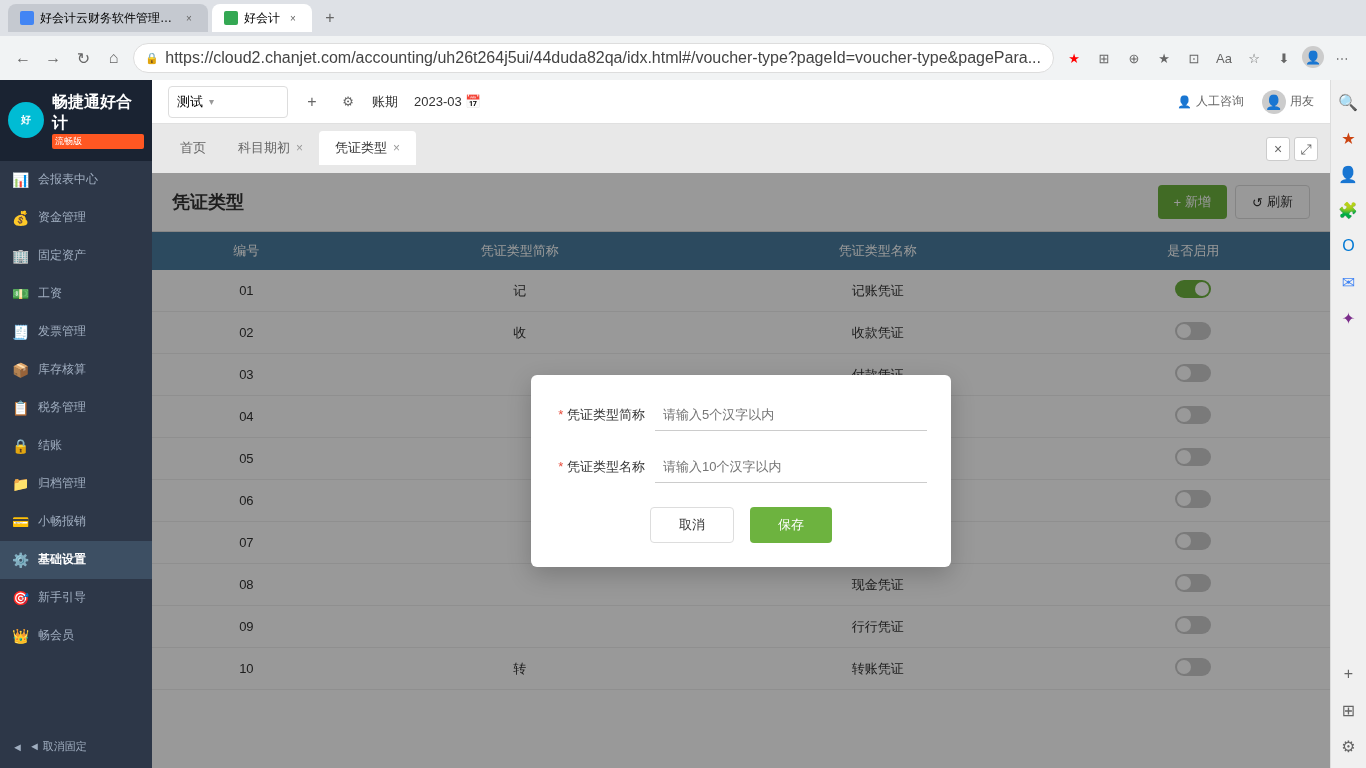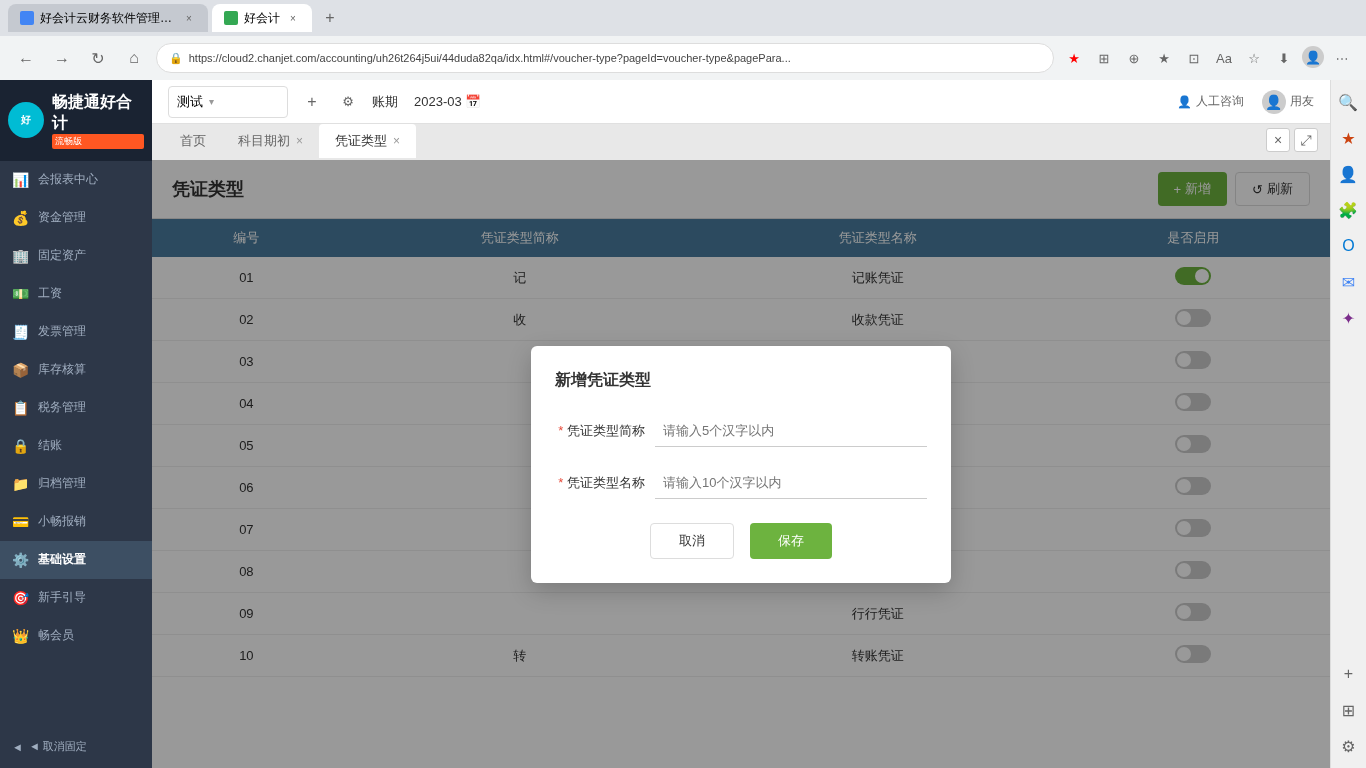--- a/index.html
+++ b/index.html
@@ -49,21 +49,21 @@
     .top-bar { height: 44px; background: #fff; display: flex; align-items: center; padding: 0 16px; gap: 12px; border-bottom: 1px solid #e0e0e0; flex-shrink: 0; }
     .workspace-select { display: flex; align-items: center; gap: 6px; padding: 6px 8px; border: 1px solid #ddd; border-radius: 4px; cursor: pointer; min-width: 120px; }
     .chevron { font-size: 10px; color: #999; }
     .top-bar-actions { display: flex; align-items: center; gap: 8px; margin-left: auto; }
     .period-info { display: flex; align-items: center; gap: 4px; font-size: 13px; color: #333; }
     .help-btn { display: flex; align-items: center; gap: 4px; padding: 4px 10px; color: #666; font-size: 12px; cursor: pointer; }
     .user-btn { display: flex; align-items: center; gap: 4px; color: #666; font-size: 12px; cursor: pointer; }
     .user-avatar { width: 24px; height: 24px; border-radius: 50%; background: #ccc; display: flex; align-items: center; justify-content: center; }
 
     
-    .page-tabs { height: 36px; background: #e8e8e8; display: flex; padding: 0 12px; flex-shrink: 0; }
+    .page-tabs { height: 49px; background: #e8e8e8; display: flex; align-items: flex-end; padding: 8px 12px; flex-shrink: 0; }
     .page-tab { height: 34px; padding: 0 16px; display: flex; align-items: center; gap: 6px; cursor: pointer; font-size: 13px; border-radius: 4px 4px 0 0; color: #666; }
     .page-tab.active { background: #fff; color: #333; font-weight: 500; }
     .page-tab-close { font-size: 12px; color: #999; }
 
     
     .page-body { flex: 1; background: #fff; overflow: auto; position: relative; }
     .page-header { display: flex; align-items: center; justify-content: space-between; padding: 12px 20px; border-bottom: 1px solid #e0e0e0; }
     .page-title { font-size: 18px; font-weight: bold; color: #333; }
     .header-actions { display: flex; gap: 8px; }
     .btn-primary { background: #6db33f; color: #fff; border: none; padding: 7px 16px; border-radius: 4px; cursor: pointer; font-size: 13px; display: flex; align-items: center; gap: 4px; }
@@ -116,21 +116,21 @@
     <div class="new-tab-btn">+</div>
   </div>
 
   <div class="address-bar">
     <div class="nav-btn">←</div>
     <div class="nav-btn">→</div>
     <div class="nav-btn">↻</div>
     <div class="nav-btn">⌂</div>
     <div class="address-input">
       <span style="font-size:11px;color:#aaa;margin-right:6px;">🔒</span>
-      <span style="font-size:11px;color:#444;overflow:hidden;white-space:nowrap;text-overflow:ellipsis;">https://cloud2.chanjet.com/accounting/uh26t264j5ui/44duda82qa/idx.html#/voucher-type?pageId=voucher-type&amp;pagePara...</span>
+      <span style="font-size:16px;color:#444;overflow:hidden;white-space:nowrap;text-overflow:ellipsis;">https://cloud2.chanjet.com/accounting/uh26t264j5ui/44duda82qa/idx.html#/voucher-type?pageId=voucher-type&amp;pagePara...</span>
     </div>
     <div class="address-icons">
       <div class="addr-icon" style="color:red;">★</div>
       <div class="addr-icon">⊞</div>
       <div class="addr-icon">⊕</div>
       <div class="addr-icon">★</div>
       <div class="addr-icon">⊡</div>
       <div class="addr-icon">Aa</div>
       <div class="addr-icon">☆</div>
       <div class="addr-icon">⬇</div>
@@ -367,21 +367,20 @@
     <td>转账凭证</td>
     <td>
       <span class="toggle off"></span>
     </td>
   </tr>
           </tbody>
       </table>
 
       <div class="dialog-overlay">
         <div class="dialog">
-          <div class="dialog-title">新增凭证类型</div>
 
           <div class="form-row">
             <label class="form-label">凭证类型简称</label>
             <input class="form-input" type="text" placeholder="请输入5个汉字以内" style="">
           </div>
 
           <div class="form-row">
             <label class="form-label">凭证类型名称</label>
             <input class="form-input" type="text" placeholder="请输入10个汉字以内" style="">
           </div>

